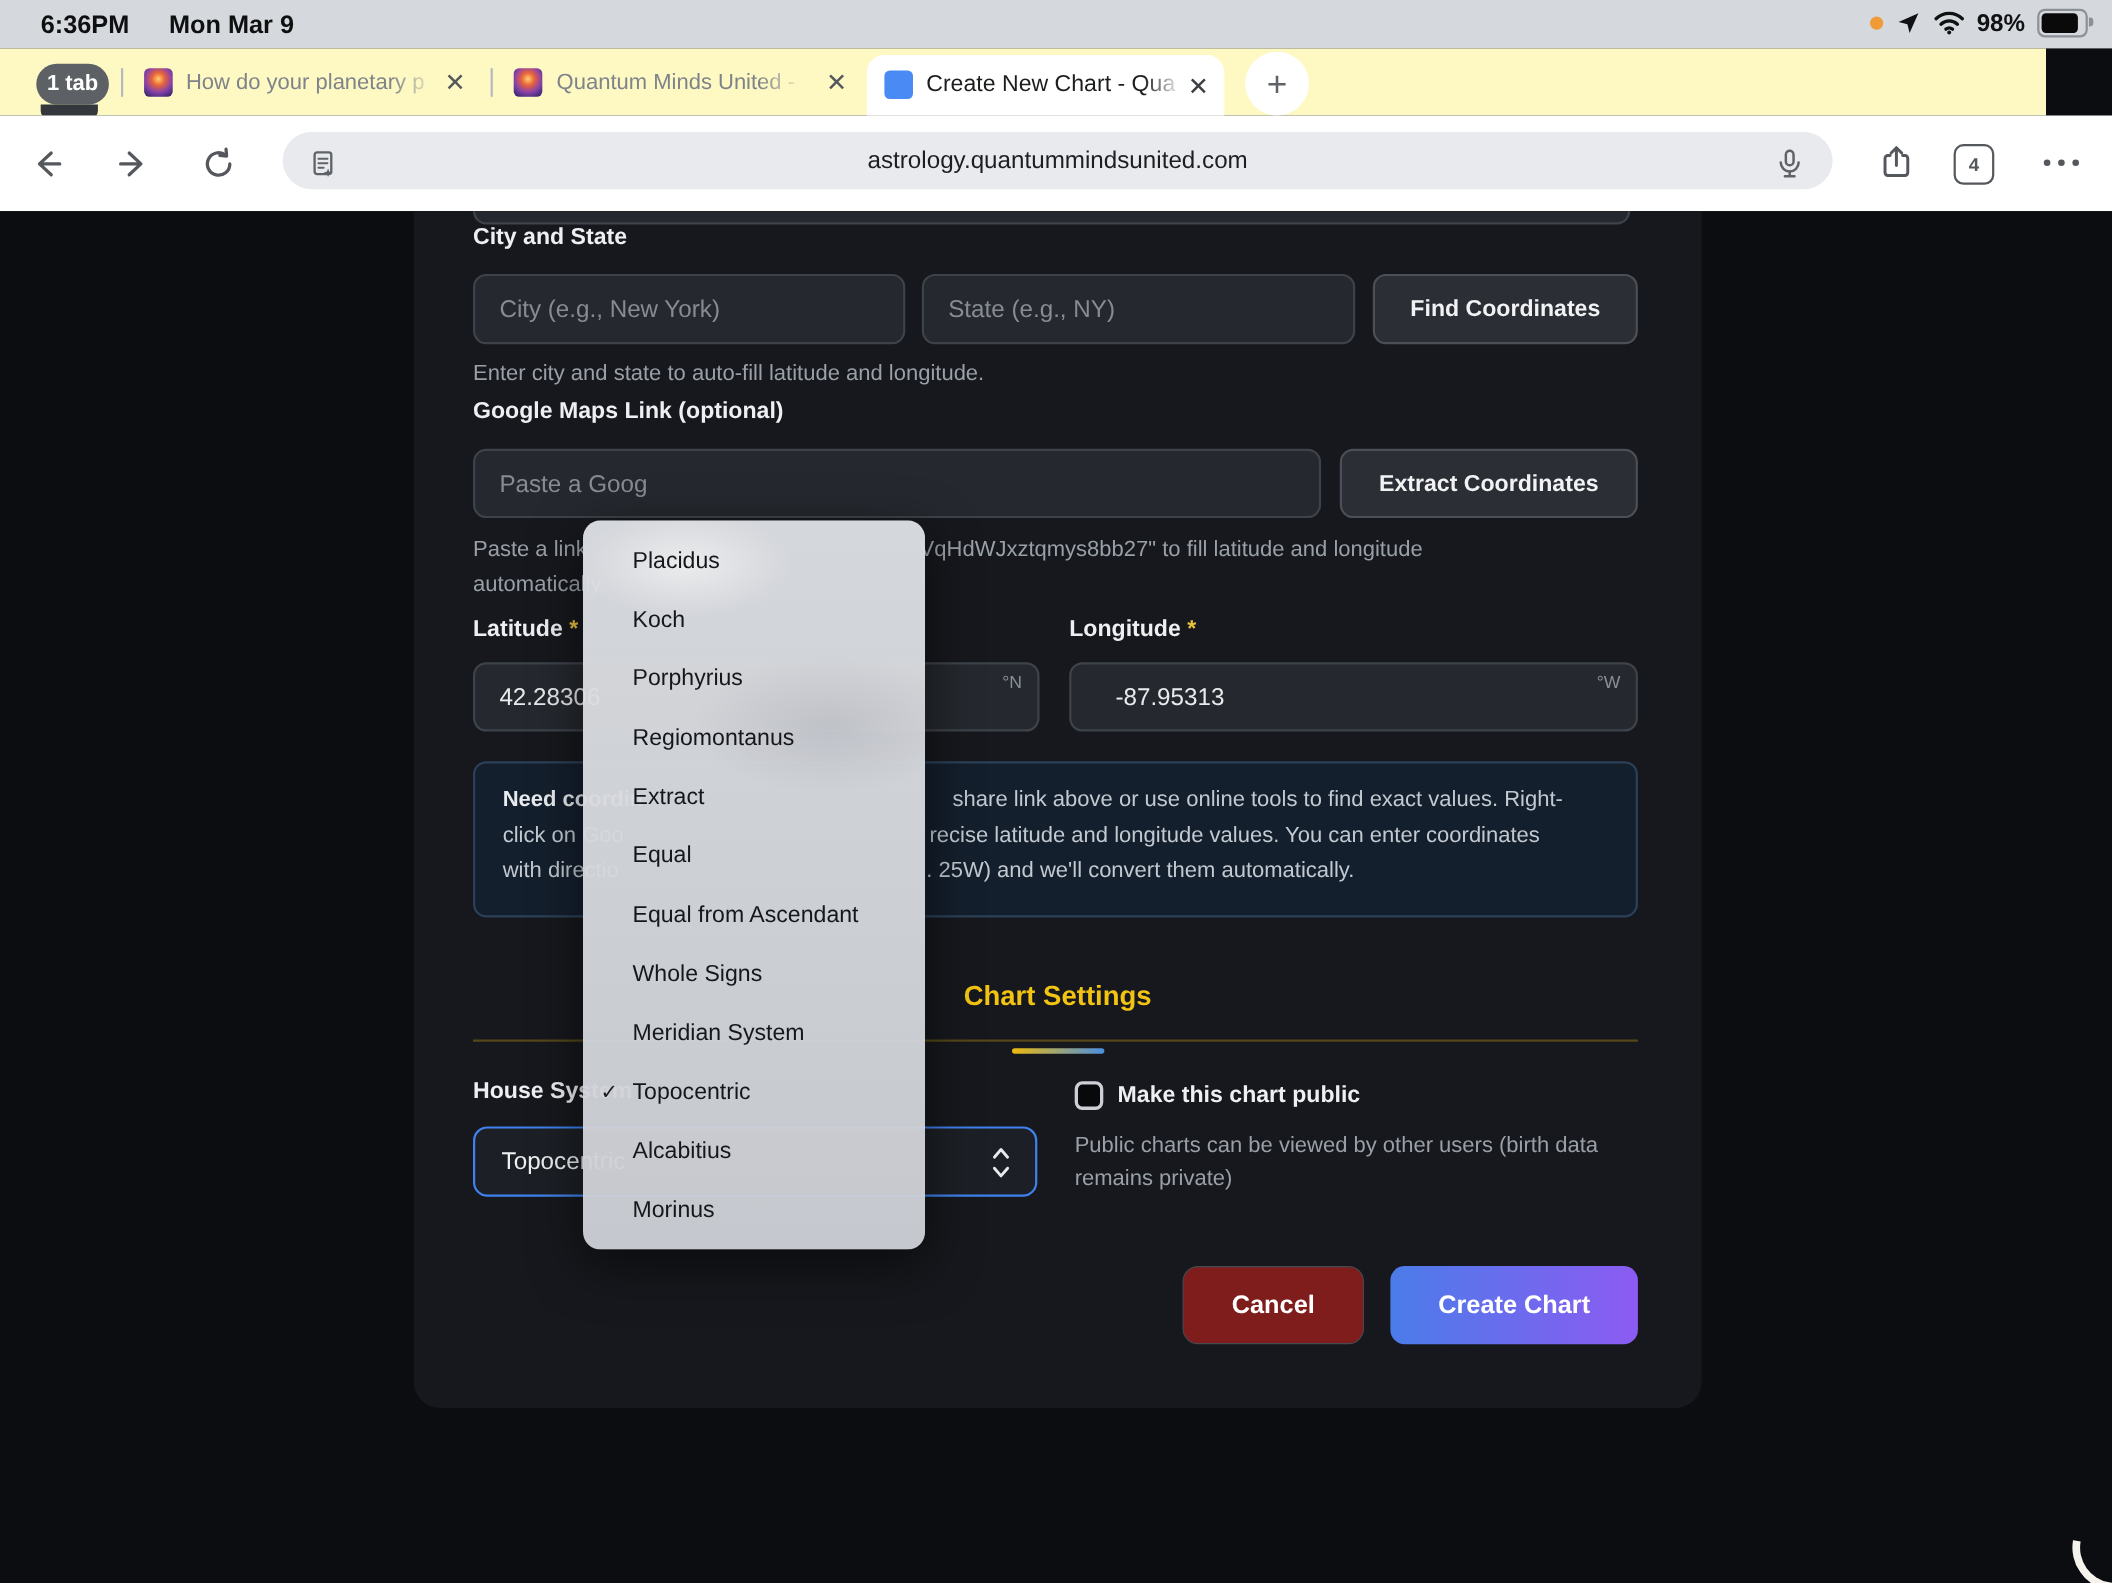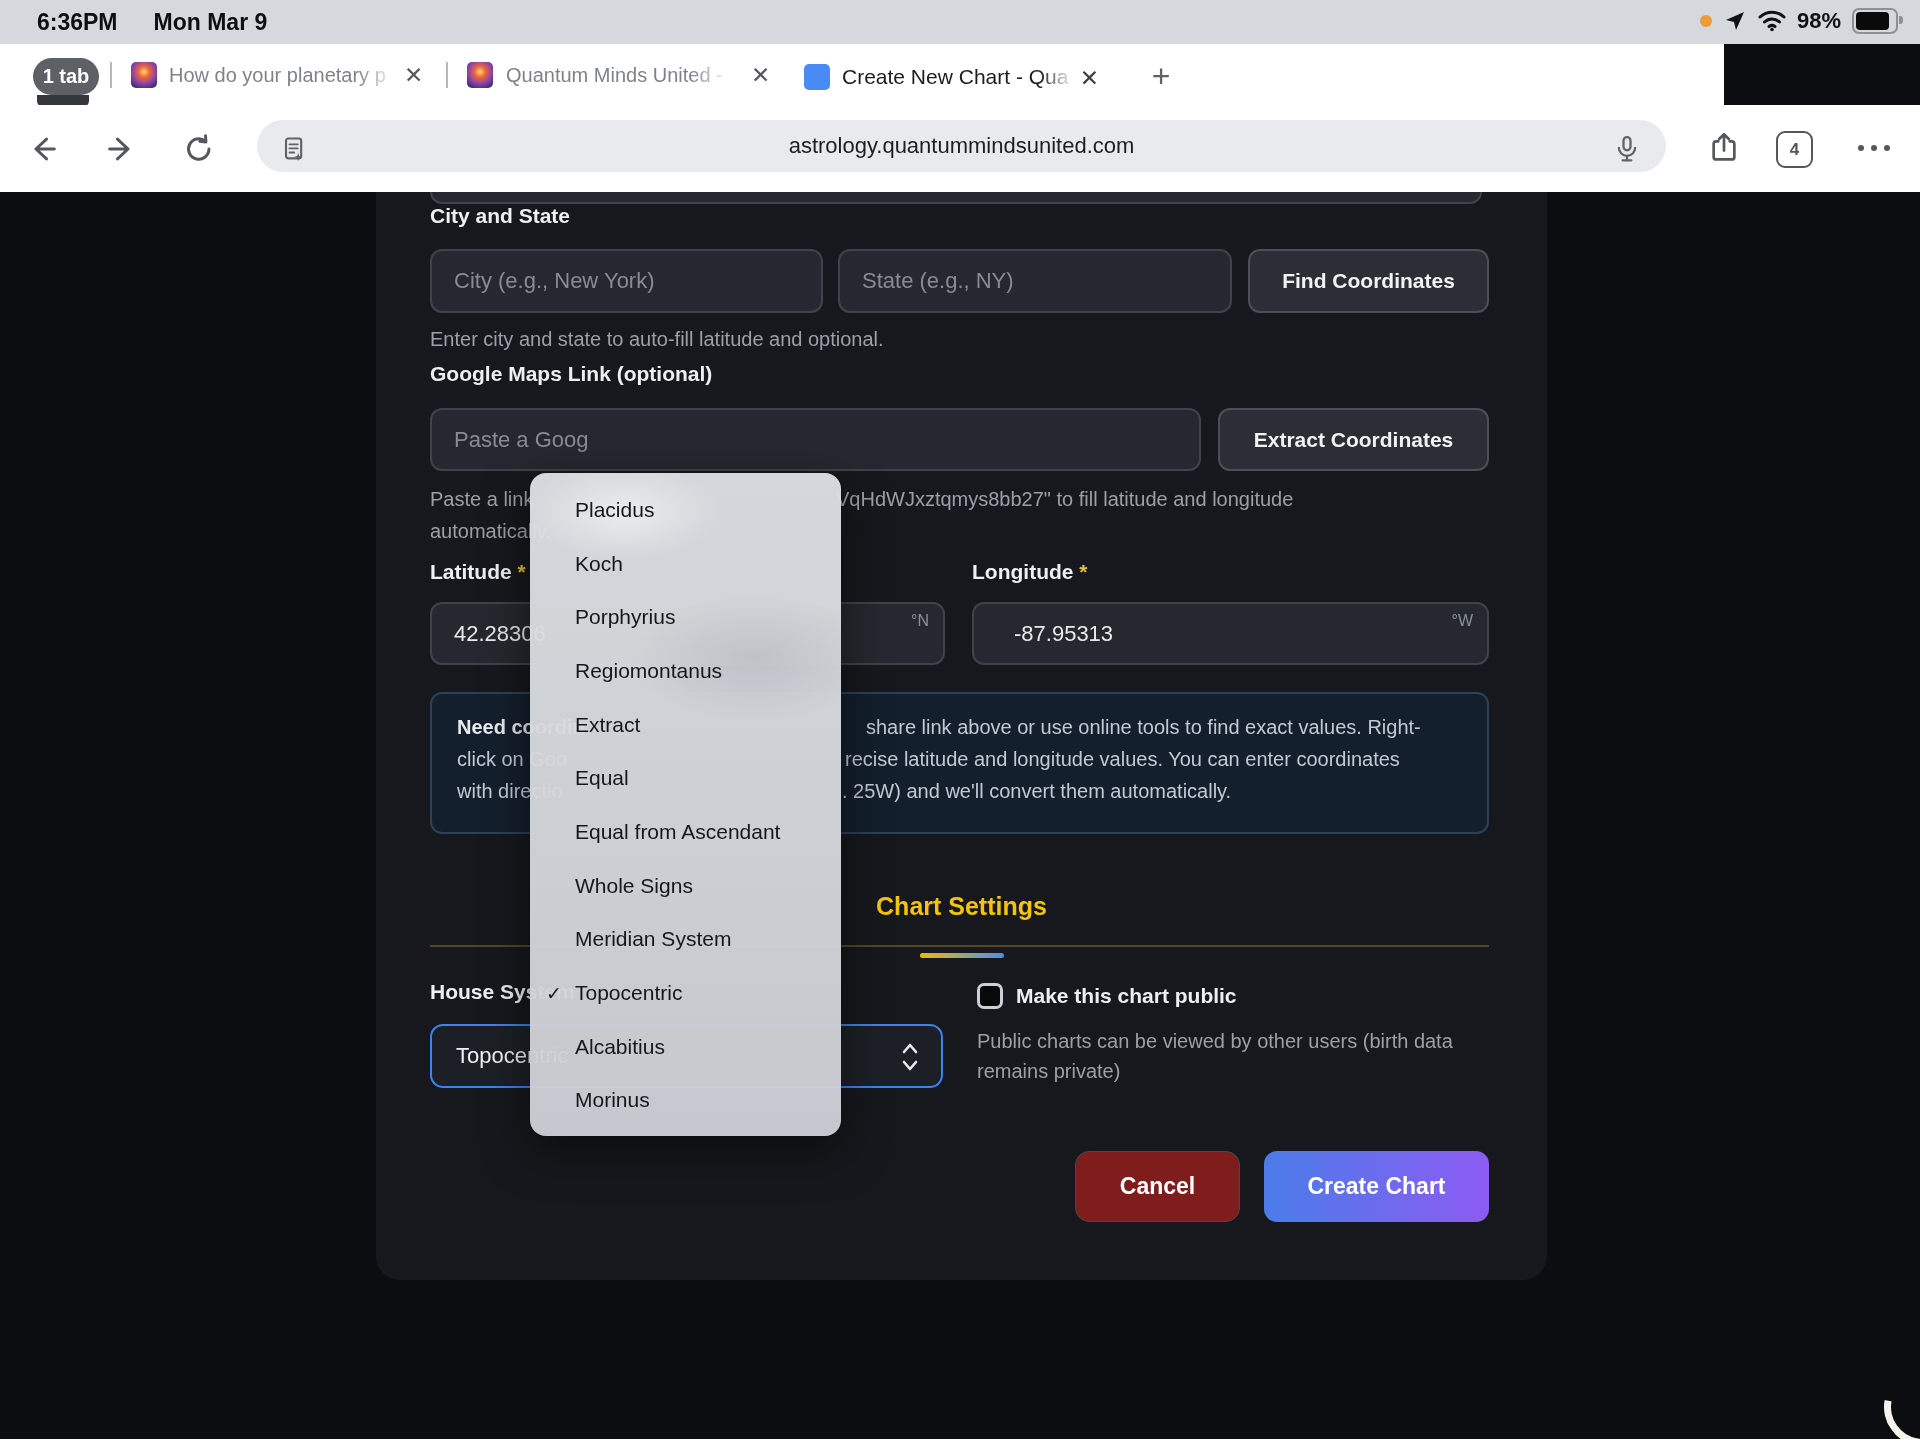--- a/index.html
+++ b/index.html
@@ -12,21 +12,21 @@
   .sb-left{left:37px;top:9px;display:flex;gap:36px;align-items:center;color:#0e0f10;}
   .sb-time{font-size:23px;font-weight:700;}
   .sb-date{font-size:23px;font-weight:600;}
   .sb-right{right:22px;top:8px;display:flex;gap:11px;align-items:center;}
   .dot{width:12px;height:12px;border-radius:50%;background:#f09a38;}
   .pct{font-size:22px;font-weight:600;color:#101112;}
   .batt{position:relative;width:42px;height:22px;border:2px solid #8d9096;border-radius:7px;}
   .batt i{position:absolute;left:2px;top:2px;bottom:2px;width:33px;background:#0a0a0a;border-radius:4px;}
   .batt b{position:absolute;right:-7px;top:6px;width:4px;height:8px;background:#8d9096;border-radius:0 3px 3px 0;}
 
-  .tabstrip{left:0;top:44px;width:1724px;height:61px;background:#ffffff;}
+  .tabstrip{left:0;top:44px;width:1860px;height:61px;background:#fef9c3;}
   .tabpill{left:33px;top:14px;width:66px;height:37px;border-radius:19px;background:#5d6166;
     color:#fff;font-size:20px;font-weight:700;display:flex;align-items:center;justify-content:center;}
   .tabnotch{left:37px;top:51px;width:52px;height:12px;background:#34373c;border-radius:0 0 6px 6px;}
   .vdiv{top:18px;width:2px;height:26px;background:#b5b9bf;}
   .favicon{width:26px;height:26px;border-radius:5px;
     background:radial-gradient(circle at 50% 38%,#ffd06b 0%,#e8633a 28%,#8a42a8 58%,#1b1f5e 100%);}
   .tabtitle{font-size:20px;color:#7e838a;white-space:nowrap;overflow:hidden;
     -webkit-mask-image:linear-gradient(90deg,#000 82%,transparent);mask-image:linear-gradient(90deg,#000 82%,transparent);}
   .closex{font-size:23px;color:#54575c;line-height:1;}
   .activetab{left:788px;top:6px;width:325px;height:55px;background:#fff;border-radius:16px 16px 0 0;}
@@ -205,21 +205,21 @@
   <div class="abs content">
     <div class="card">
 
       <div class="inp" style="left:54px;top:-52px;width:1052px;height:64px;"></div>
 
       <div class="lbl" style="left:54px;top:12px;">City and State</div>
       <input class="inp" style="left: 54px; top: 57px; width: 393px; height: 64px;" placeholder="City (e.g., New York)">
       <input class="inp" style="left: 462px; top: 57px; width: 394px; height: 64px;" placeholder="State (e.g., NY)">
       <div class="btn2" style="left:872px;top:57px;width:241px;height:64px;">Find Coordinates</div>
 
-      <div class="help" style="left:54px;top:136px;">Enter city and state to auto-fill latitude and optional.</div>
+      <div class="help" style="left:54px;top:136px;">Enter city and state to auto-fill latitude and longitude.</div>
       <div class="lbl" style="left:54px;top:170px;">Google Maps Link (optional)</div>
       <input class="inp" style="left: 54px; top: 216px; width: 771px; height: 63px;" placeholder="Paste a Goog">
       <div class="btn2" style="left:842px;top:216px;width:271px;height:63px;">Extract Coordinates</div>
 
       <div class="help" style="left:54px;top:296px;">Paste a link</div>
       <div class="help" style="left:460px;top:296px;">VqHdWJxztqmys8bb27" to fill latitude and longitude</div>
       <div class="help" style="left:54px;top:328px;">automatically.</div>
 
       <div class="lbl" style="left:54px;top:368px;"><span>Latitude</span> <span class="req">*</span></div>
       <div class="lbl" style="left:596px;top:368px;"><span>Longitude</span> <span class="req">*</span></div>

